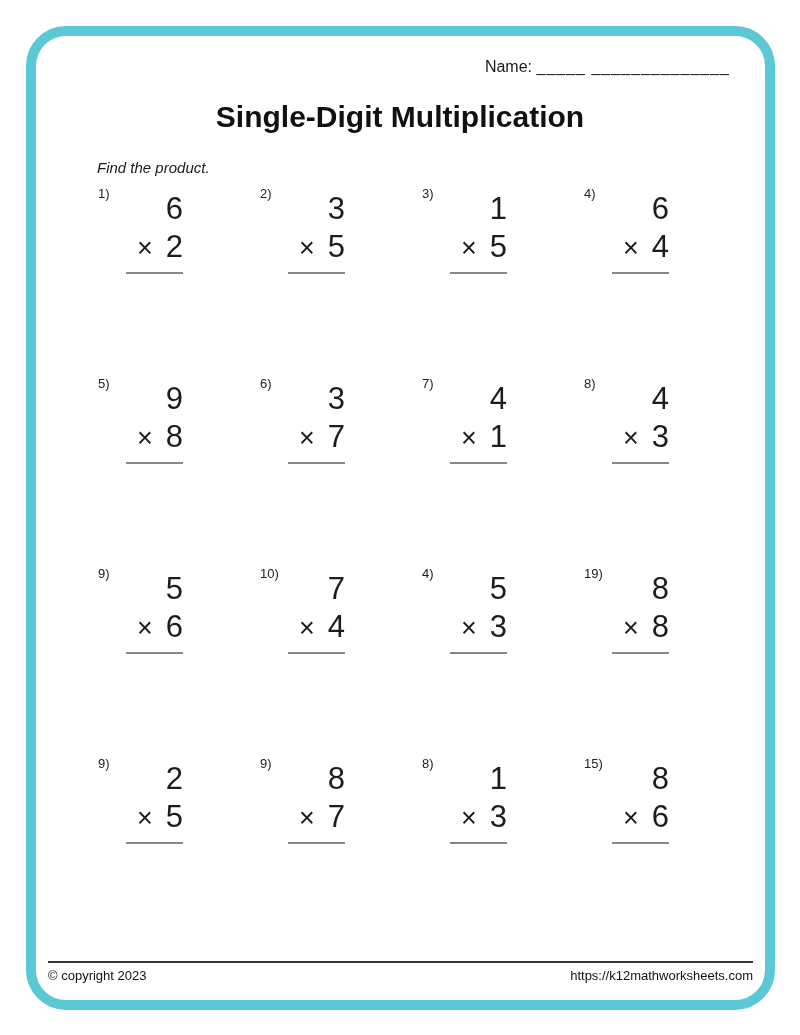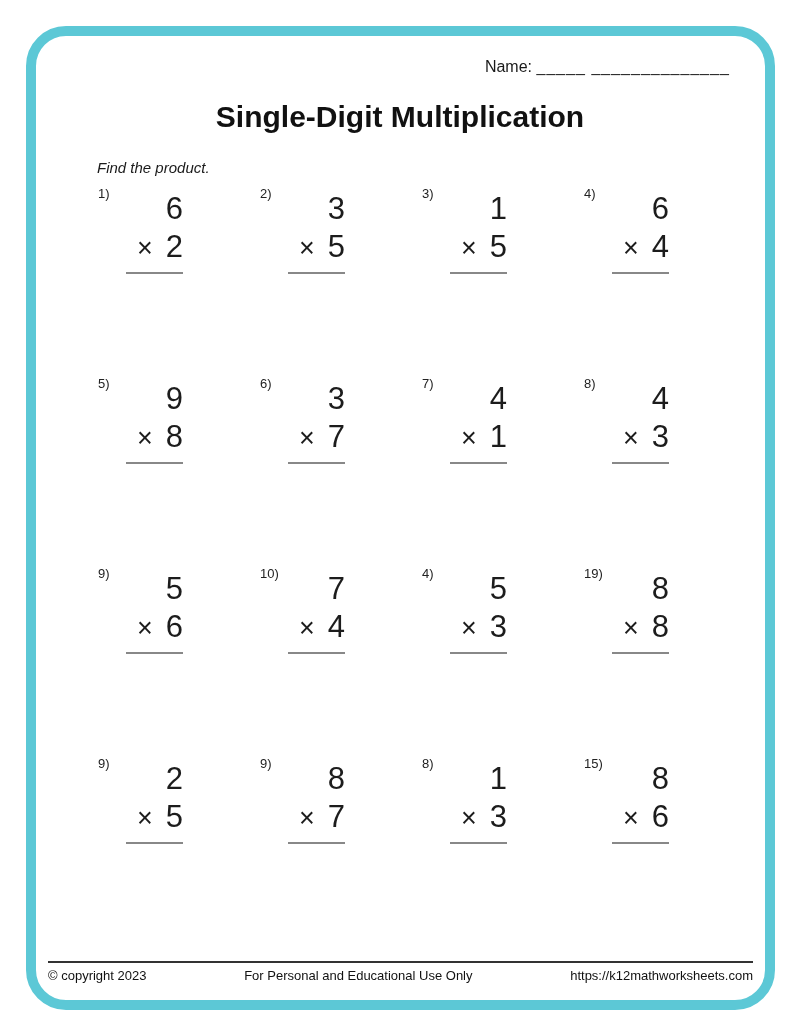--- a/index.html
+++ b/index.html
@@ -300,16 +300,15 @@
       </div>
       <div class="p-line"></div>
     </div>
   </div>
 </div>
 
 <div class="footer">
   <div class="footer-rule"></div>
   <div class="footer-row">
     <span>© copyright 2023</span>
-    <span>For Personal and Educational Use Only</span>
     <span>https://k12mathworksheets.com</span>
   </div>
 </div>
 
 </body></html>

